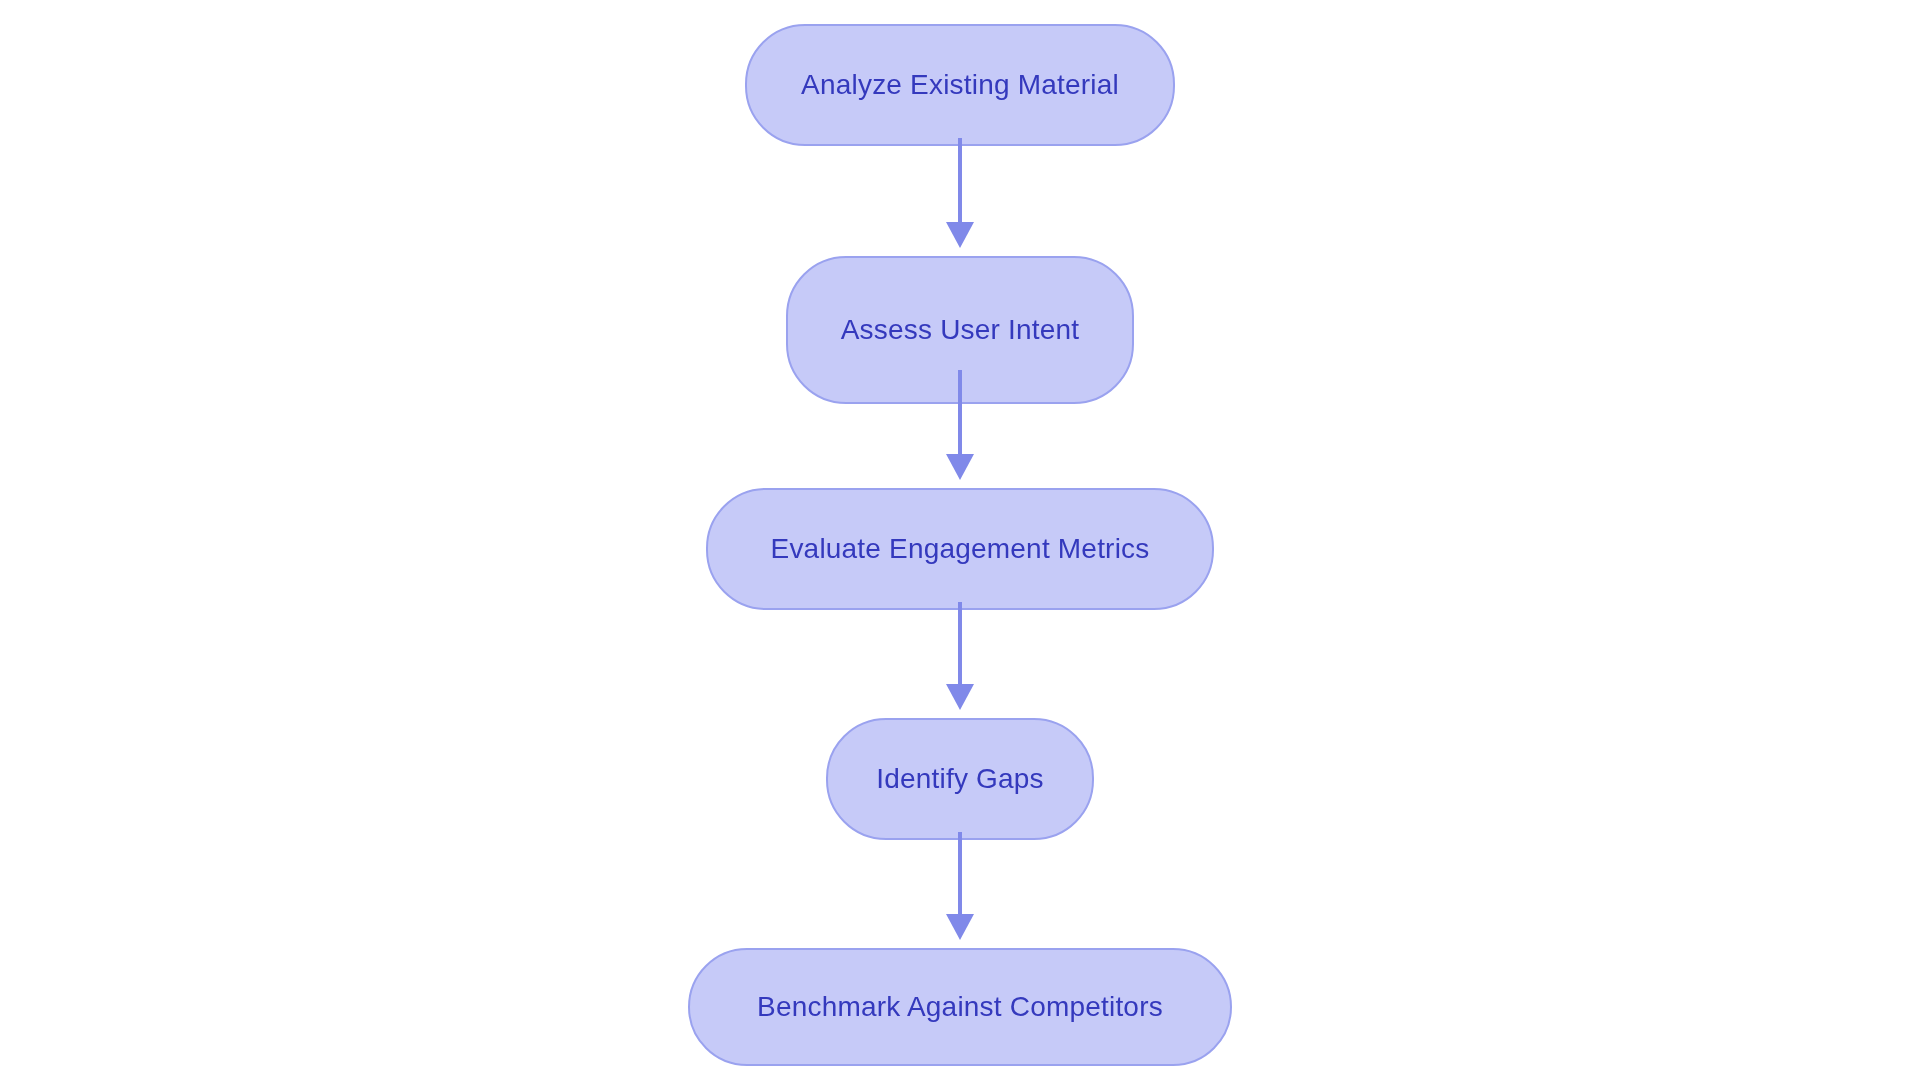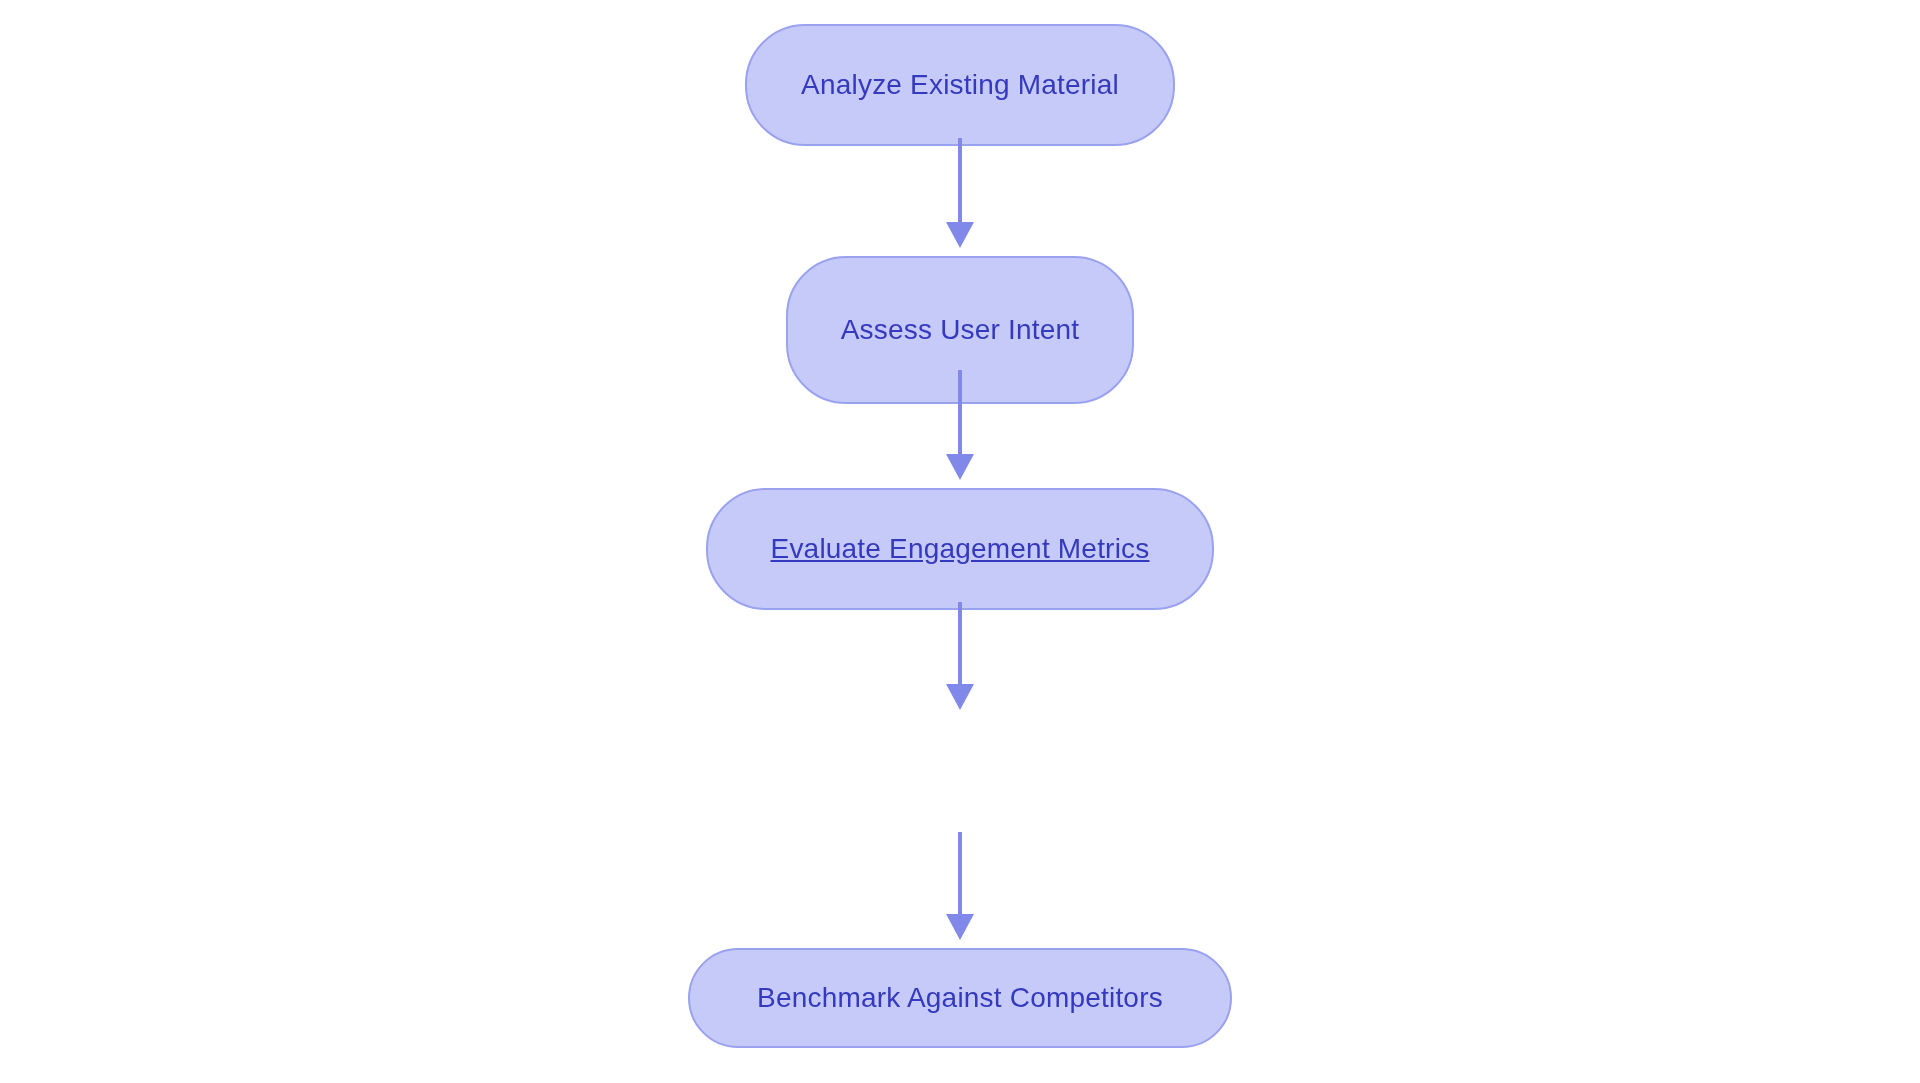--- a/index.html
+++ b/index.html
@@ -27,23 +27,23 @@
     color: var(--text-color, #3439bd);
     font-size: 28px;
     font-weight: 400;
     letter-spacing: 0.2px;
     text-align: center;
     white-space: nowrap;
     margin-top: 8px;
   }
   .node-1 { left: 745px; top:  16px; width: 430px; height: 122px; }
   .node-2 { left: 786px; top: 248px; width: 348px; height: 148px; }
-  .node-3 { left: 706px; top: 480px; width: 508px; height: 122px; text-decoration: underline; }
+  .node-3 { left: 706px; top: 480px; width: 508px; height: 122px; }
   .node-4 { left: 826px; top: 710px; width: 268px; height: 122px; }
-  .node-5 { left: 688px; top: 940px; width: 544px; height: 100px; text-align: center; }
+  .node-5 { left: 688px; top: 940px; width: 544px; height: 118px; text-align: center; }
 
   .connector {
     position: absolute;
     left: 946px; 
     width: 28px;
     display: flex;
     flex-direction: column;
     align-items: center;
   }
   .conn-1 { top: 138px; height: 110px; }
@@ -89,20 +89,23 @@
 
   <div class="flow-node node-3">
     <span>Evaluate Engagement Metrics</span>
   </div>
 
   <div class="connector conn-3">
     <div class="shaft"></div>
     <div class="head"></div>
   </div>
 
+  <div class="flow-node node-4">
+    <span>Identify Gaps</span>
+  </div>
 
   <div class="connector conn-4">
     <div class="shaft"></div>
     <div class="head"></div>
   </div>
 
   <div class="flow-node node-5">
     <span>Benchmark Against Competitors</span>
   </div>
 

